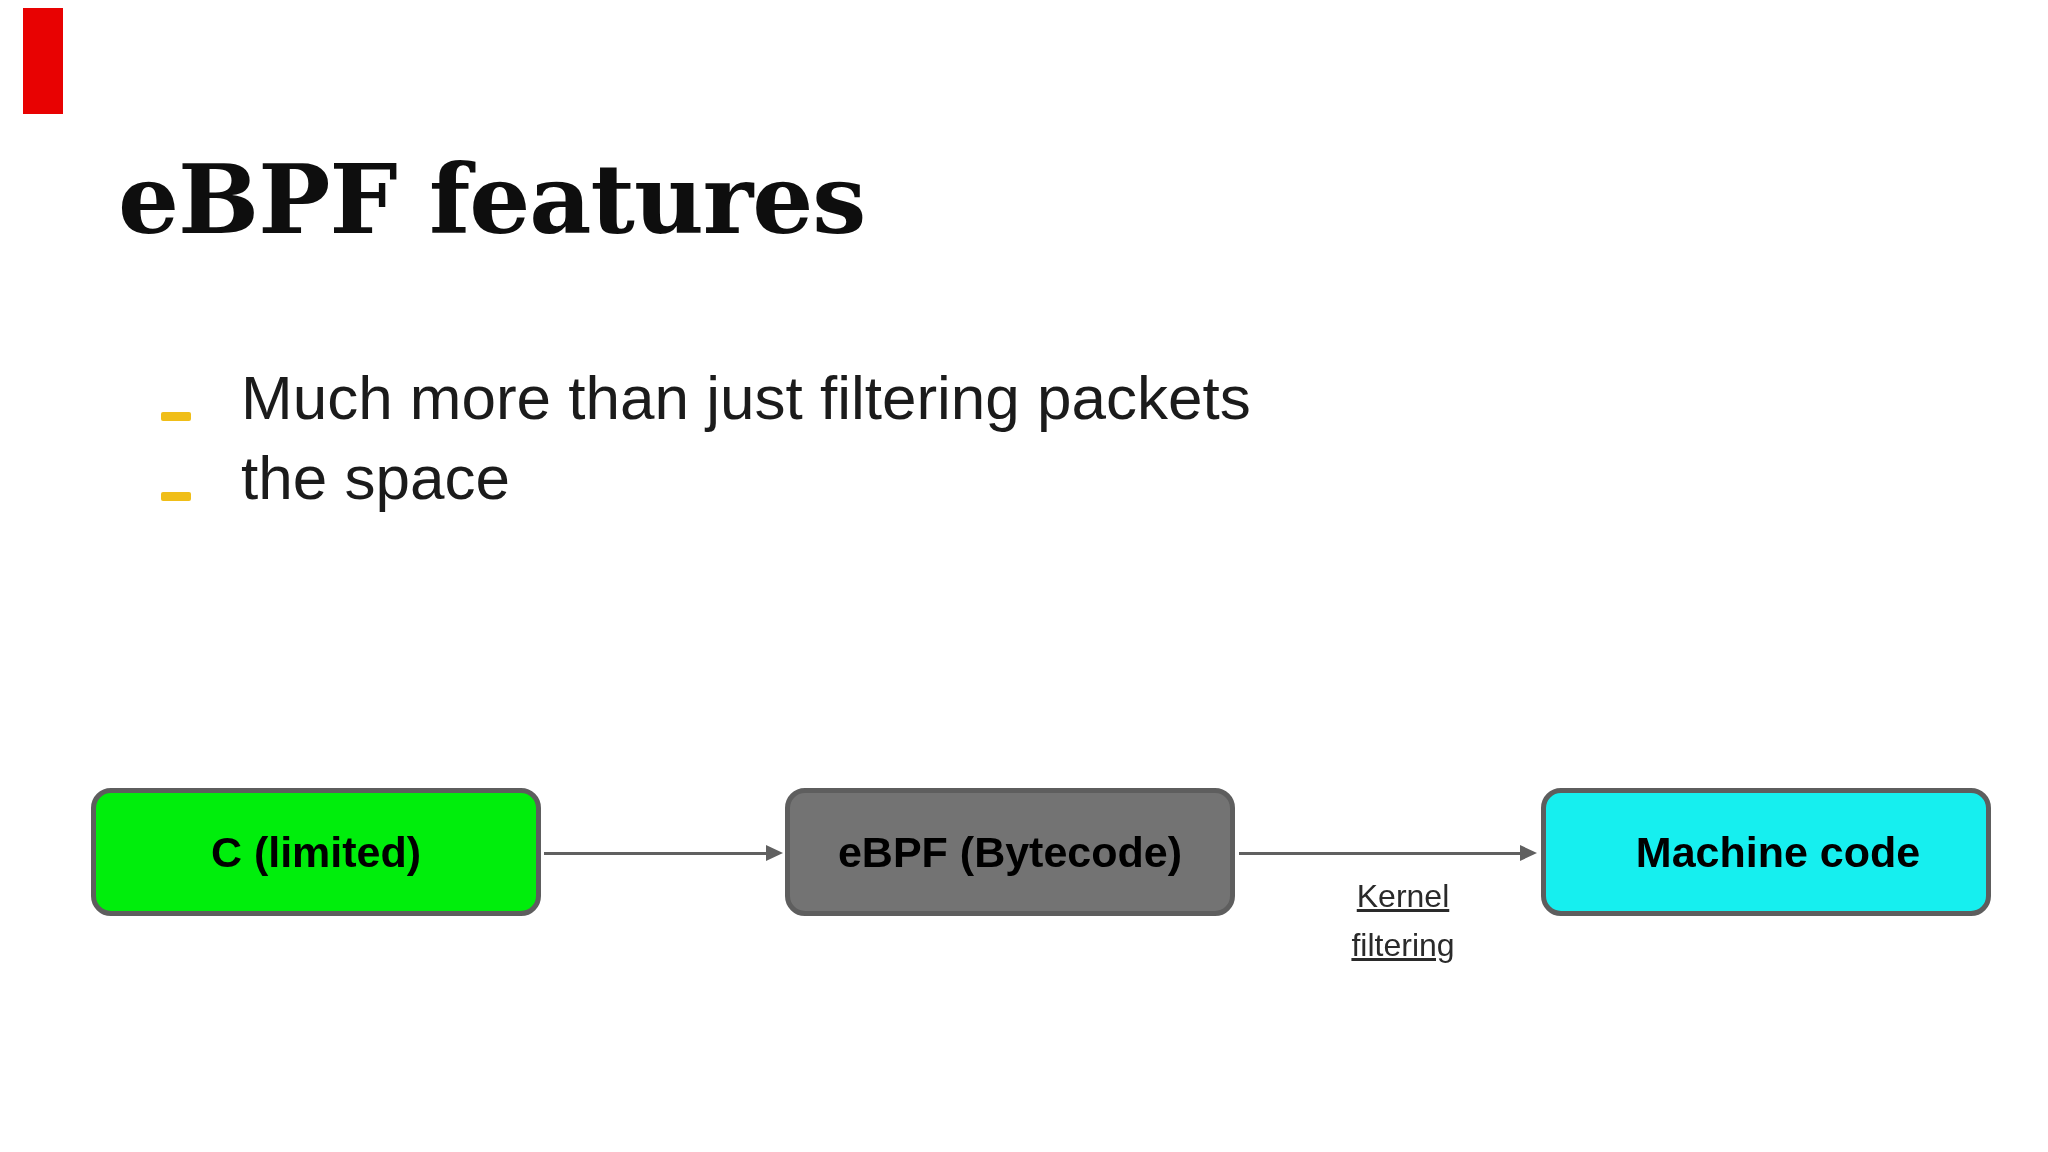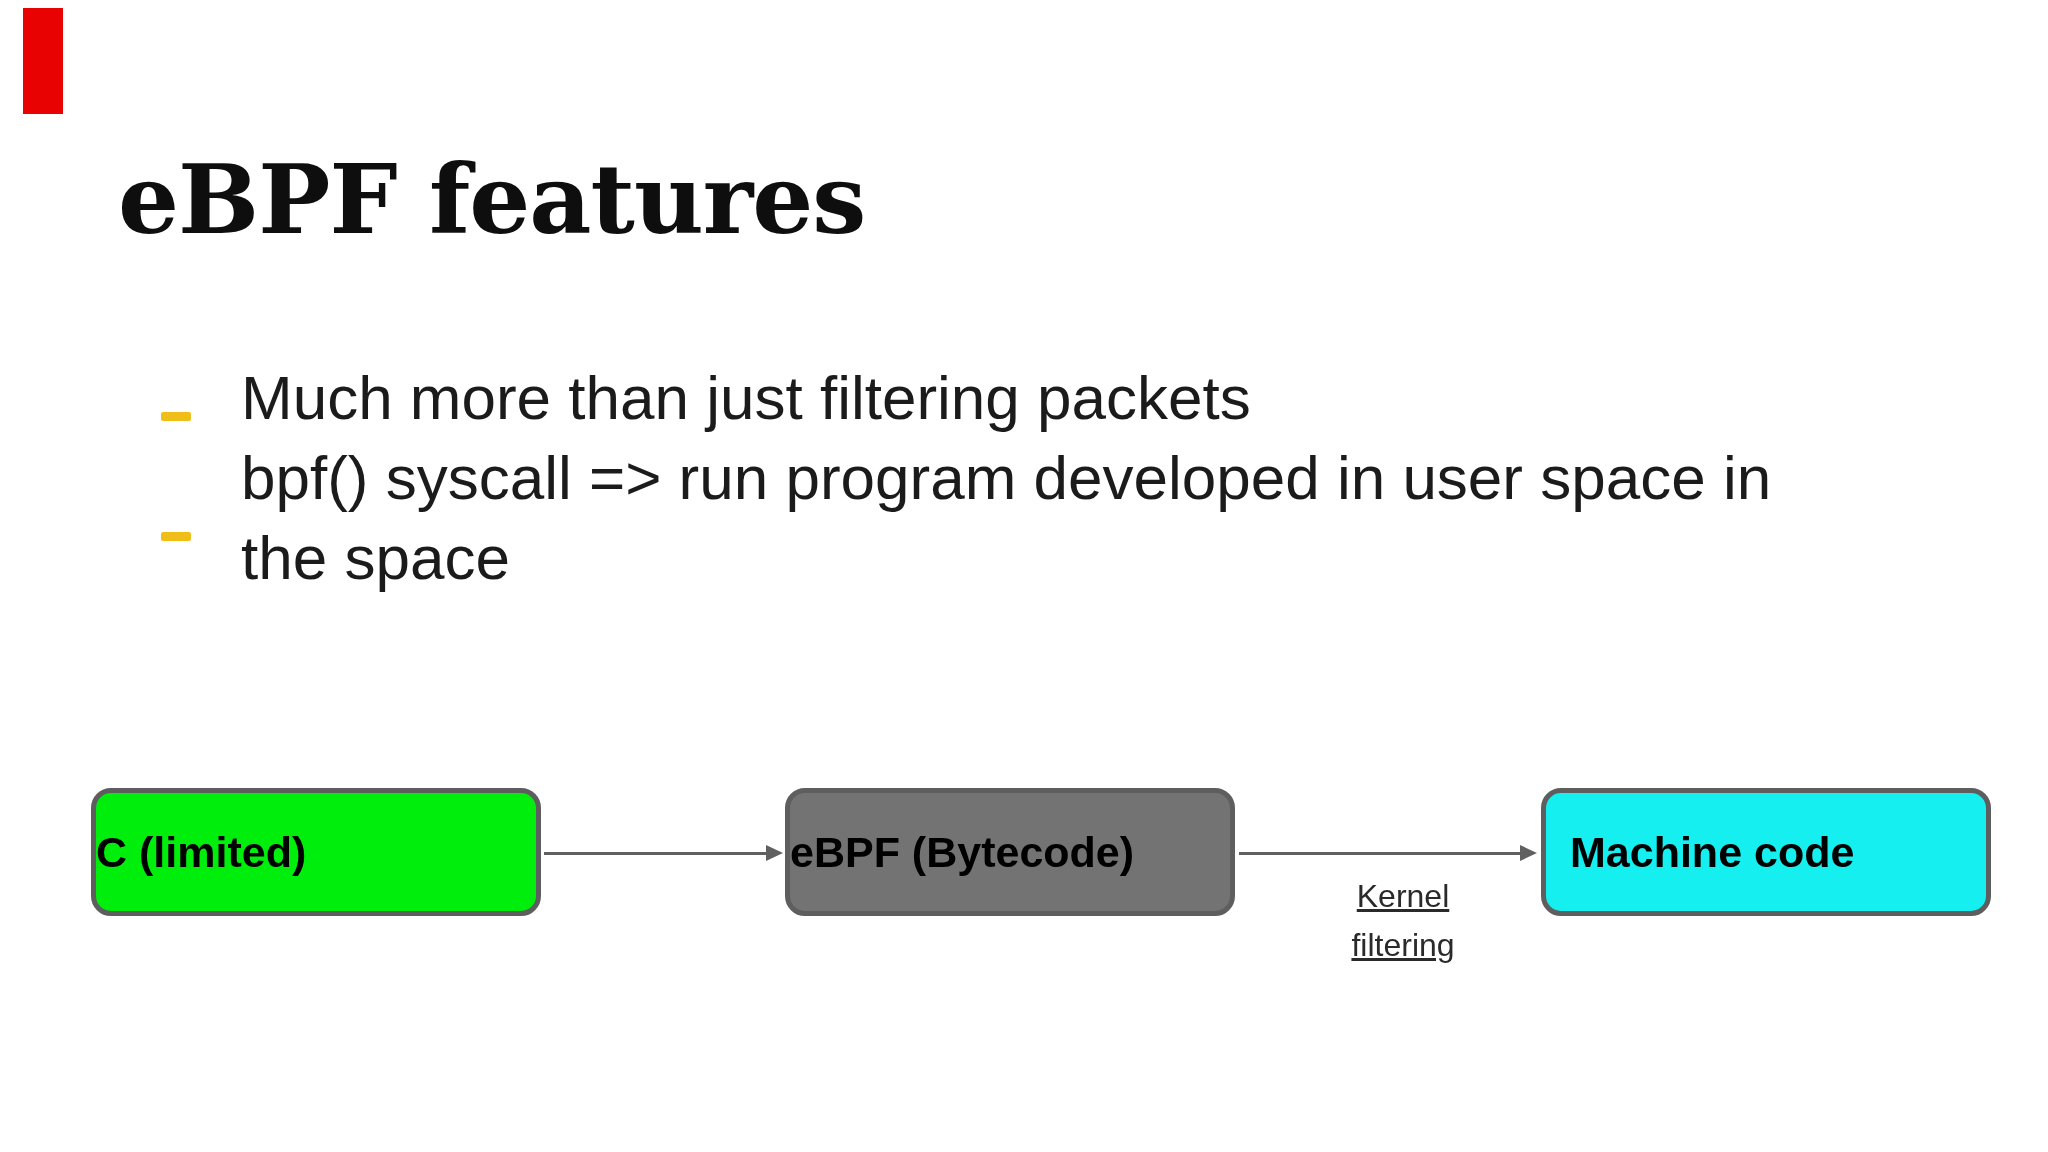--- a/index.html
+++ b/index.html
@@ -50,21 +50,21 @@
   .btext{
     font-size:62px;line-height:80px;font-weight:400;
     color:var(--body-text);
   }
   .bline{display:block;}
 
   .node{
     position:absolute;top:788px;height:128px;width:450px;
     border:5px solid var(--node-border);
     border-radius:20px;
-    display:flex;align-items:center;justify-content:flex-start;
+    display:flex;align-items:center;justify-content:center;
   }
   .node-label{
     font-size:43px;font-weight:700;color:#000;
     white-space:nowrap;
   }
   .node-c{left:78px;}
   .node-ebpf{left:772px;}
   .node-machine{left:1528px;padding-left:24px;}
 
   .aline{
@@ -102,21 +102,20 @@
   <div class="bullets">
     <div class="bullet">
       <span class="dash"></span>
       <span class="btext">
         <span class="bline">Much more than just filtering packets</span>
       </span>
     </div>
     <div class="bullet">
       <span class="dash"></span>
       <span class="btext">
-        <span class="bline">bpf() syscall =&gt; run program developed in user space in</span>
         <span class="bline">the space</span>
       </span>
     </div>
   </div>
 
   <div class="node node-c" style="background: rgb(0, 238, 12);">
     <span class="node-label">C (limited)</span>
   </div>
 
   <div class="aline aline-1"></div>

